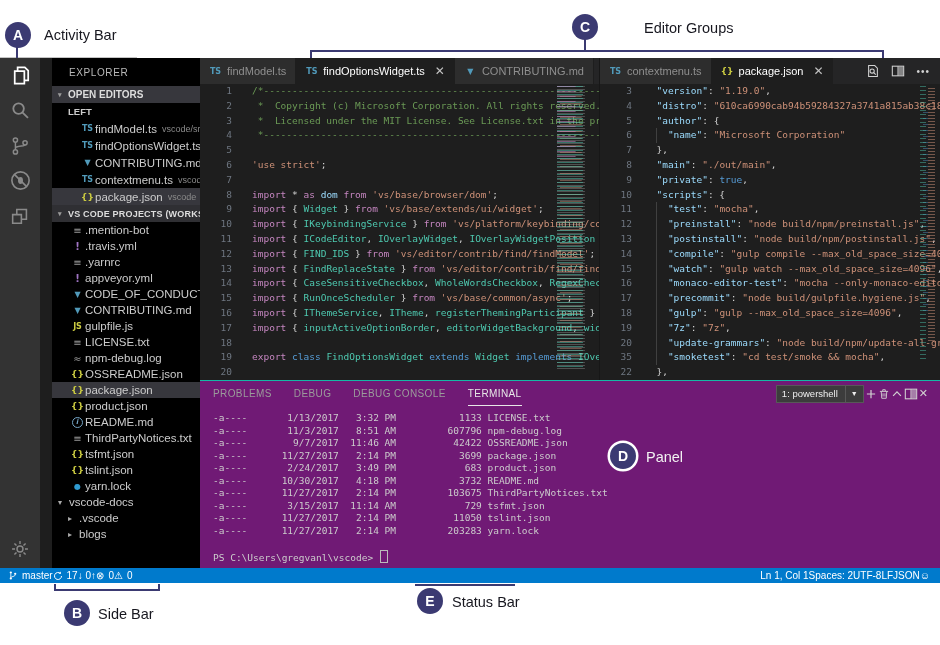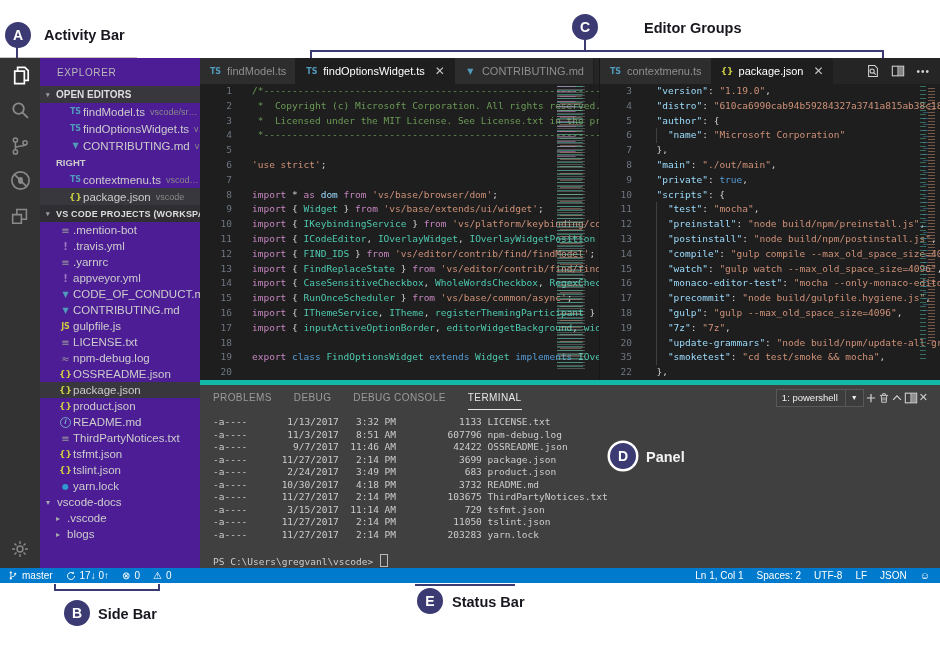--- a/index.html
+++ b/index.html
@@ -8,21 +8,21 @@
   #vscode{position:absolute;left:0;top:58px;width:940px;height:525px;background:#1e1e1e}
 
   
   #activity-bar{position:absolute;left:0;top:0;width:40px;height:510px;background:#333333}
   .ic{width:40px;height:35px;display:flex;align-items:center;justify-content:center;color:#8a8a8a;cursor:pointer}
   .ic.active{color:#ffffff}
   .ic svg{display:block}
   #gear-slot{position:absolute;bottom:2px;left:0}
 
   
-  #sidebar{position:absolute;left:40px;top:0;width:160px;height:510px;background:#4c1d95;color:#cccccc;overflow:hidden}
+  #sidebar{position:absolute;left:52px;top:0;width:160px;height:510px;background:#000000;color:#cccccc;overflow:hidden}
   #sidebar-title{height:28px;line-height:30px;padding-left:17px;font-size:10px;letter-spacing:.6px;color:#b9b9b9}
   .sect-head{height:17px;display:flex;align-items:center;font-size:10px;font-weight:bold;color:#dddddd;
              padding-left:6px;white-space:nowrap;overflow:hidden}
   .sect-head .tw{width:10px;font-size:7px;color:#9a9a9a;flex:none}
   #oe-head{background:#37373d}
   #ws-head{background:#2f2f33;font-size:9px;letter-spacing:.2px}
   .oe-group-label{height:17px;line-height:17px;padding-left:16px;font-size:9.5px;font-weight:bold;color:#cccccc}
   .row{height:17px;display:flex;align-items:center;white-space:nowrap;overflow:hidden;cursor:pointer}
   .row.selected{background:#37373d}
   .row .nm{font-size:11.5px;color:#cccccc;margin-right:5px}
@@ -81,49 +81,49 @@
   #ruler-right{position:absolute;left:318px;top:2px;width:18px;height:290px;cursor:pointer;
     background-image:
       repeating-linear-gradient(180deg, rgba(78,201,176,.45) 0 1px, transparent 1px 4px),
       repeating-linear-gradient(180deg, rgba(206,145,120,.5) 0 1px, transparent 1px 3px),
       repeating-linear-gradient(180deg, rgba(86,156,214,.4) 0 1px, transparent 1px 6px);
     background-size:6px 95%,7px 88%,5px 70%;
     background-position:2px 0,10px 6%,5px 30%;
     background-repeat:no-repeat}
 
   
-  #panel{position:absolute;left:200px;top:322px;width:740px;height:188px;background:#404040;border-top:5px solid #14b8a6;box-sizing:border-box}
+  #panel{position:absolute;left:200px;top:322px;width:740px;height:188px;background:#701a75;border-top:1px solid #14b8a6;box-sizing:border-box}
   #panel-head{height:25px;display:flex;align-items:center;padding:0 12px 0 13px;gap:22px}
   .ptab{font-size:10px;letter-spacing:.4px;color:#9b9b9b;cursor:pointer;height:100%;display:flex;align-items:center;box-sizing:border-box}
   .ptab.active{color:#e7e7e7;border-bottom:1px solid #e7e7e7}
   #pcontrols{margin-left:auto;display:flex;align-items:center;gap:1px;color:#d2d2d2}
   #term-picker{display:flex;align-items:center;gap:7px;height:16px;background:#3c3c3c;border:1px solid #585858;
                color:#eeeeee;font-size:9.5px;padding:0 5px;cursor:pointer}
   #term-picker .dd{font-size:7px;border-left:1px solid #585858;padding-left:5px;height:100%;display:flex;align-items:center}
   .pact{cursor:pointer;display:flex;align-items:center;color:#d2d2d2;font-size:11px}
   #term{margin:0;padding:6px 0 0 13px;font-family:"DejaVu Sans Mono",monospace;font-size:9.5px;
         line-height:12.5px;color:#cccccc;white-space:pre}
   #prompt-line{position:absolute;left:13px;top:169px;font-family:"DejaVu Sans Mono",monospace;
                font-size:9.5px;color:#cccccc;white-space:pre}
   #cursor{display:inline-block;width:6px;height:11px;border:1px solid #bbbbbb;vertical-align:-2px;margin-left:1px}
 
   
   #statusbar{position:absolute;left:0;top:510px;width:940px;height:15px;background:#007acc;color:#ffffff;
              display:flex;align-items:center;font-size:10px;padding:0 10px 0 8px;box-sizing:border-box}
-  #sb-left,#sb-right{display:flex;align-items:center;gap:13px}
+  #sb-left,#sb-right{display:flex;align-items:center;}
   #sb-right{margin-left:auto}
   .sb-item{display:flex;align-items:center;gap:4px;cursor:pointer;white-space:nowrap}
   .sb-ico{display:flex;align-items:center;font-size:10px}
 
   
   :root{--ann:#3b3a72}
   .ann-circle{position:absolute;width:26px;height:26px;border-radius:50%;background:var(--ann);color:#fff;
               font-weight:bold;font-size:14px;display:flex;align-items:center;justify-content:center;z-index:30}
   .ann-circle.ring{box-shadow:0 0 0 2.5px #ffffff}
-  .ann-label{position:absolute;font-size:14.5px;color:#17171f;font-weight:700;z-index:30;white-space:nowrap}
+  .ann-label{position:absolute;font-size:14.5px;color:#17171f;font-weight:400;z-index:30;white-space:nowrap}
   .ann-label.light{color:#f2f2f2}
   .ann-line{position:absolute;background:var(--ann);z-index:29}
   #label-underline{position:absolute;left:0;top:57px;width:137px;height:1px;background:#c4c4c4;z-index:28}
 </style>
 </head>
 <body>
 
 <div id="vscode">
   <div id="activity-bar">
       <div class="ic active">
@@ -183,36 +183,36 @@
       </div>
     </div>
 
   <div id="sidebar">
     <div id="sidebar-title">EXPLORER</div>
     <div id="open-editors">
         <div class="sect-head" id="oe-head">
           <span class="tw">▾</span>
           <span>OPEN EDITORS</span>
         </div>
+        <div class="oe-group-label">LEFT</div>
         <div class="row oe-item">
           <span class="fi fi-ts">TS</span>
           <span class="nm">findModel.ts</span>
           <span class="detail">vscode/src/vs/...</span>
         </div>
         <div class="row oe-item">
           <span class="fi fi-ts">TS</span>
           <span class="nm">findOptionsWidget.ts</span>
           <span class="detail">vsco...</span>
         </div>
         <div class="row oe-item">
           <span class="fi fi-md">▼</span>
           <span class="nm">CONTRIBUTING.md</span>
           <span class="detail">vscode</span>
         </div>
-        <div class="oe-group-label">RIGHT</div>
         <div class="row oe-item">
           <span class="fi fi-ts">TS</span>
           <span class="nm">contextmenu.ts</span>
           <span class="detail">vscode/src/...</span>
         </div>
         <div class="row oe-item selected">
           <span class="fi fi-json">{}</span>
           <span class="nm">package.json</span>
           <span class="detail">vscode</span>
         </div>

